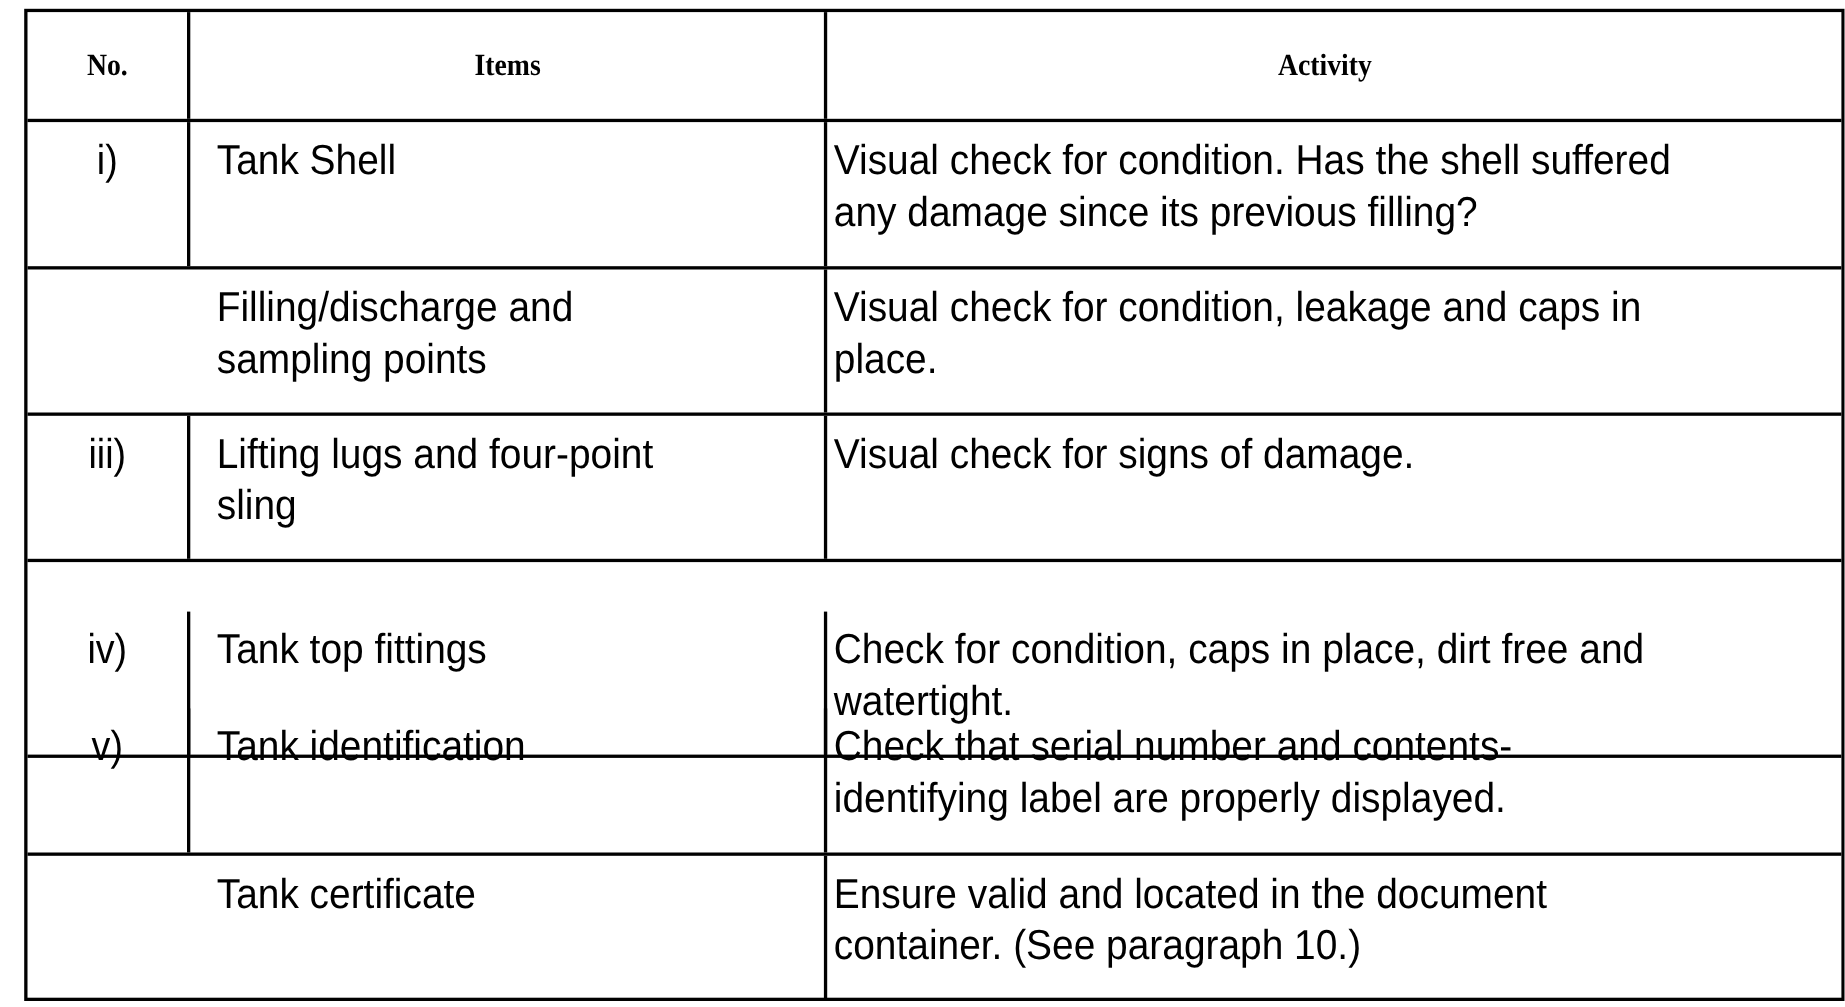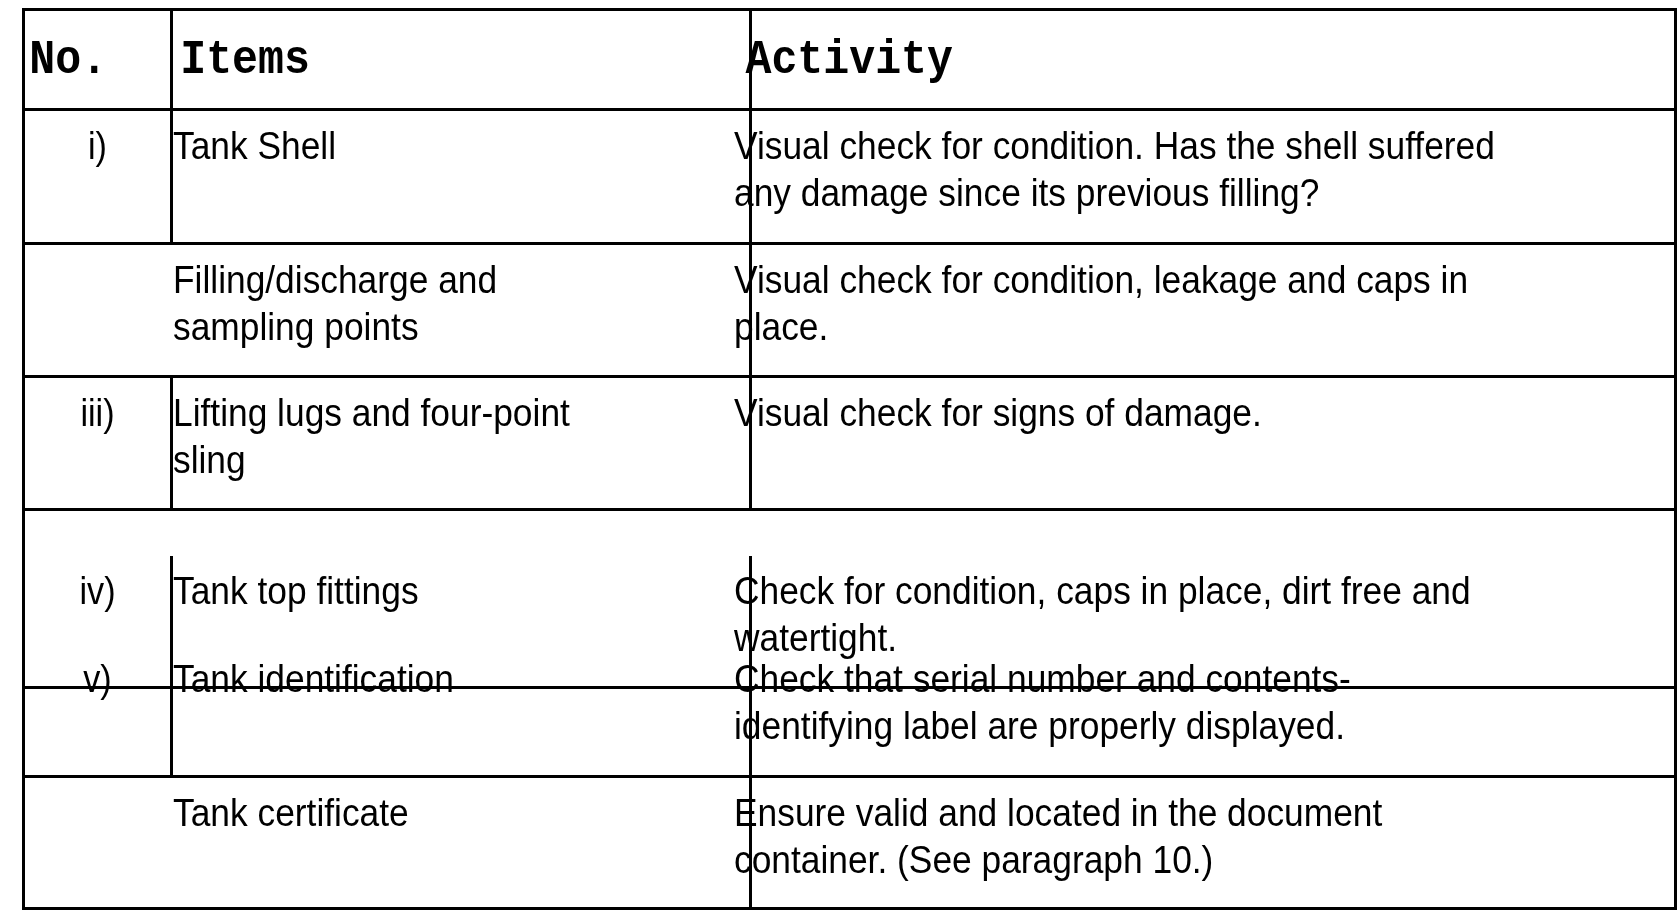--- a/index.html
+++ b/index.html
@@ -11,30 +11,30 @@
     border: 3px solid #000;
     border-right: 3px solid #000;
   }
   .row { position: absolute; left: 0; right: 0; box-sizing: border-box; border-bottom: 3px solid #000; }
   .row.last { border-bottom: none; }
   .cell { position: absolute; top: 0; bottom: 0; box-sizing: border-box; color: #000; }
   .c-no { left: 0; width: 148px; border-right: 3px solid #000; text-align: center; }
   .c-items { left: 148px; width: 579px; border-right: 3px solid #000; }
   .c-act { left: 709px; right: 0; }
   .hdr .cell {
-    font-family: Liberation Mono, monospace; font-weight: bold; font-size: 48px;
-    text-align: left; line-height: 98px;
+    font-family: Liberation Serif, serif; font-weight: bold; font-size: 28px;
+    text-align: center; line-height: 98px;
     transform-origin: center;
   }
   .hdr .cell span { display: inline-block; transform: scaleX(0.9); }
   .body-text {
     font-family: "Liberation Sans", sans-serif; font-size: 38px; line-height: 47px;
     padding-top: 12px; white-space: nowrap;
   }
-  .c-items .body-text, .c-act .body-text { }
+  .c-items .body-text, .c-act .body-text { padding-left: 24px; }
   .line { display: block; transform: scaleX(0.93); transform-origin: left center; }
   .c-no .line { transform-origin: center; transform: scaleX(0.9); }
 </style>
 </head>
 <body>
 
 <div class="tbl">
   <div class="row hdr" style="top:0;height:100px;">
     <div class="cell c-no"><span>No.</span></div>
     <div class="cell c-items"><span>Items</span></div>

